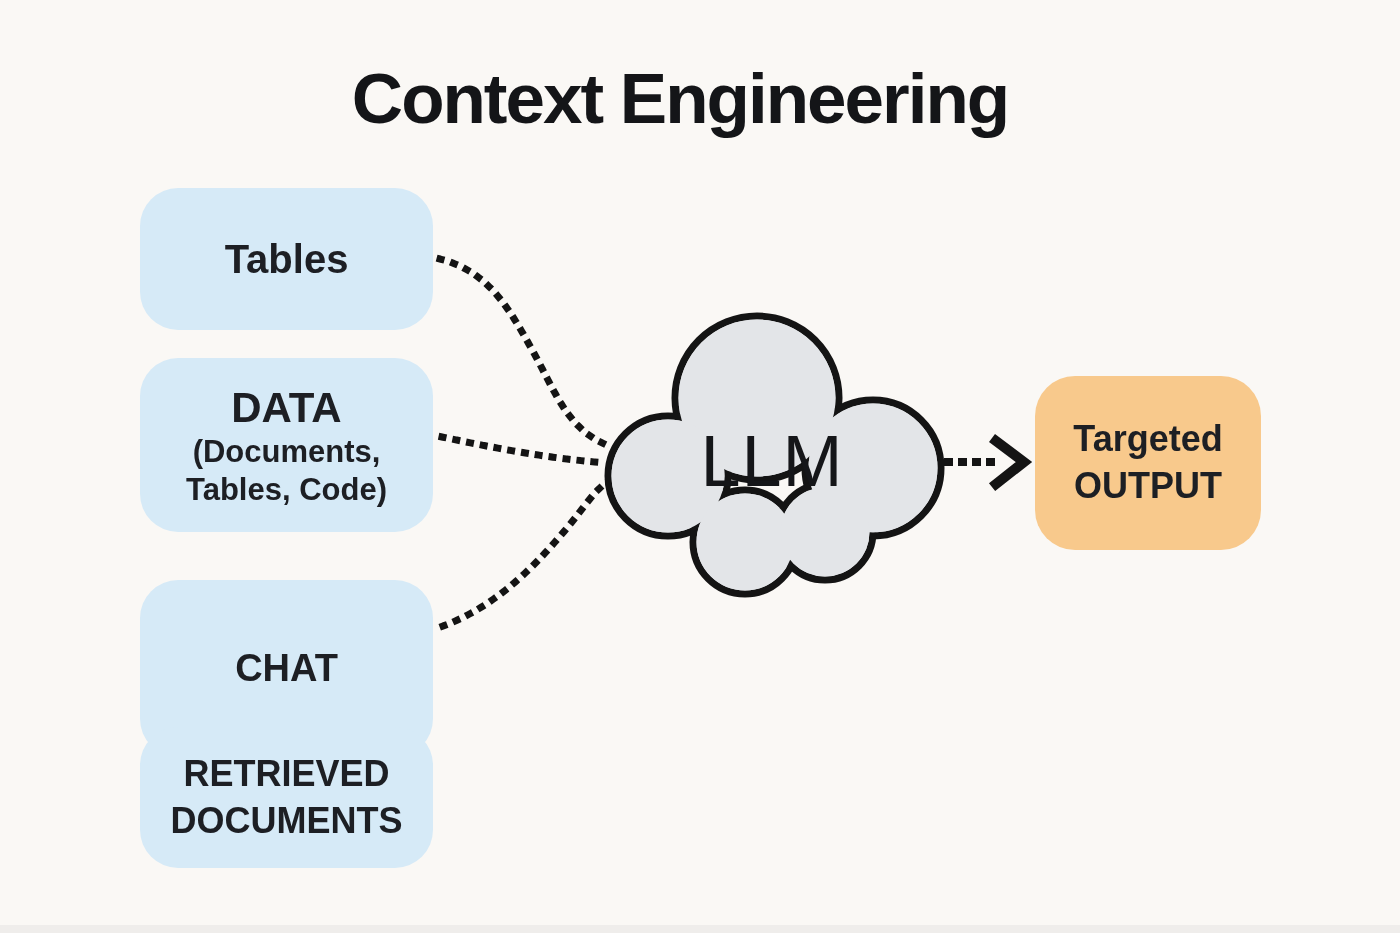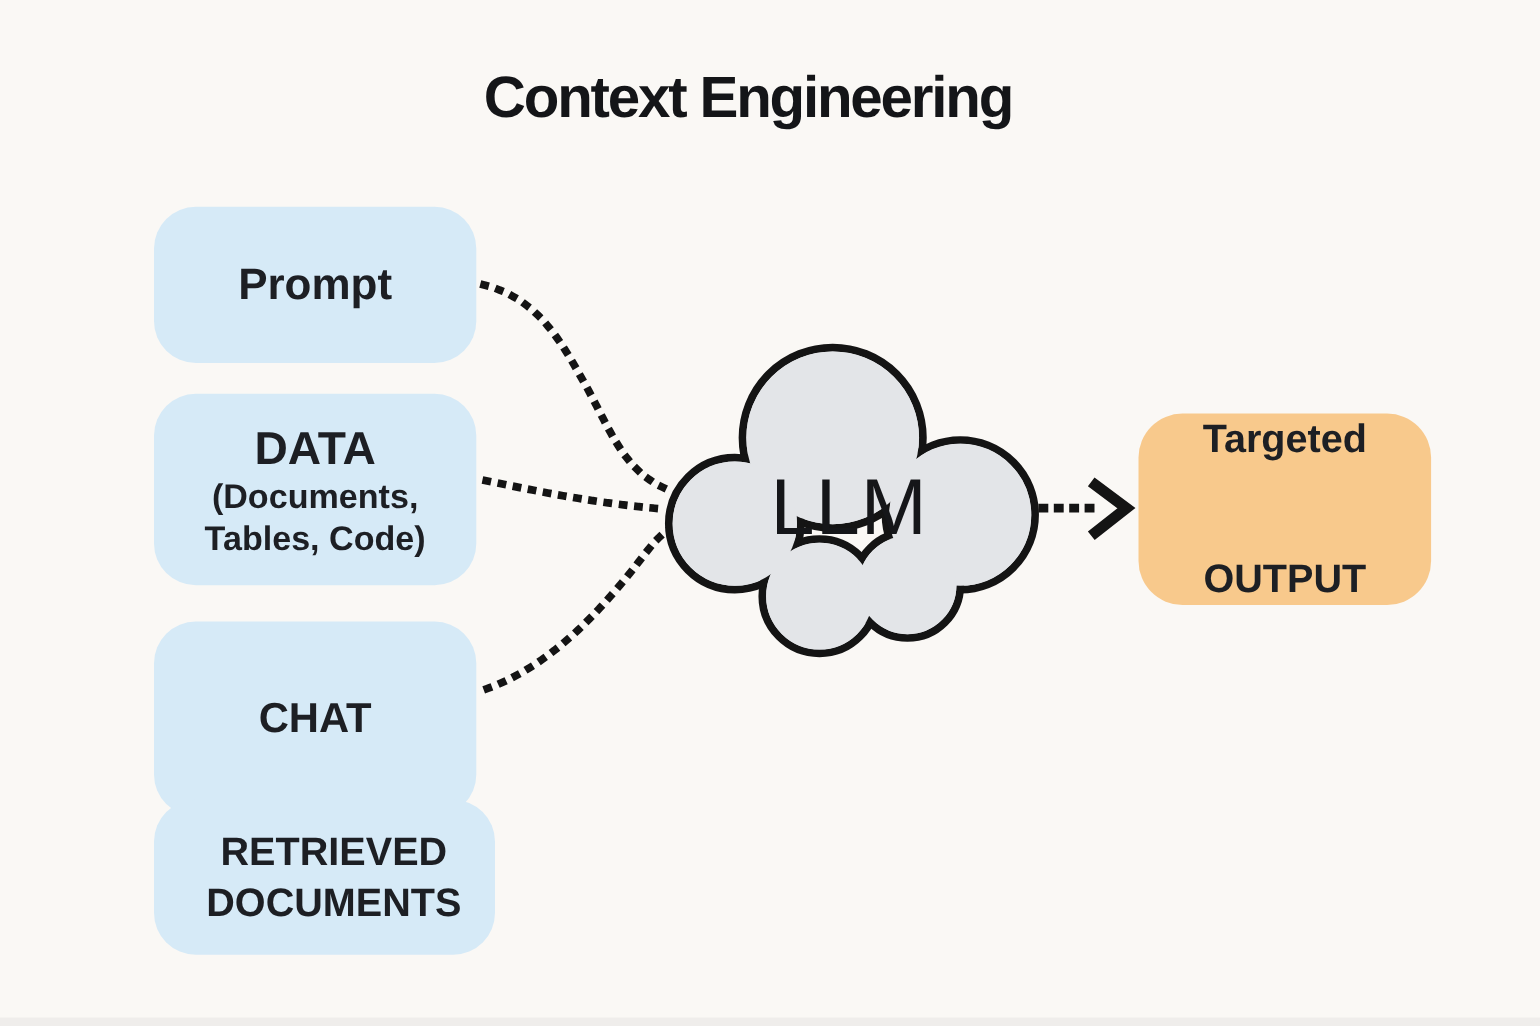--- a/index.html
+++ b/index.html
@@ -7,51 +7,51 @@
     width:1400px;height:933px;position:relative;overflow:hidden;
     background:#faf8f5;
     font-family:"Liberation Sans", sans-serif;
     color:#1b1c1f;
   }
   .layer{position:absolute;left:0;top:0;width:1400px;height:933px;}
   
   .title{
     position:absolute;left:0;top:58px;width:1360px;
     text-align:center;
-    font-size:53px;font-weight:700;letter-spacing:-2px;color:#141518;
+    font-size:71px;font-weight:700;letter-spacing:-2px;color:#141518;
   }
   
   .inbox{
     position:absolute;left:140px;width:293px;
     background:#d6eaf7;border-radius:38px;
     display:flex;flex-direction:column;align-items:center;justify-content:center;
     text-align:center;color:#1d1f24;
   }
   .inbox .ln{font-weight:700;line-height:1.22;}
   #box-prompt{top:188px;height:142px;}
   #box-prompt .ln1{font-size:40px;}
   #box-prompt .ln2{font-size:31px;letter-spacing:0.5px;}
   #box-data{top:358px;height:174px;}
   #box-data .ln1{font-size:42px;}
   #box-data .ln2,#box-data .ln3{font-size:31px;line-height:1.2;text-align:right;}
-  #box-chat{top:565px;height:177px;gap:24px;}
+  #box-chat{top:580px;height:177px;gap:24px;}
   #box-chat .ln1,#box-chat .ln2{font-size:38px;line-height:1.25;}
-  #box-retrieved{top:727px;height:141px;padding-left:17px;}
+  #box-retrieved{top:727px;height:141px;}
   #box-retrieved .ln1,#box-retrieved .ln2{font-size:36px;line-height:1.3;}
   
   .llm-label{
     position:absolute;left:672px;top:420px;width:200px;
     text-align:center;
     font-size:72px;font-weight:400;letter-spacing:1px;color:#151619;
   }
   
   .outbox{
-    position:absolute;left:1035px;top:376px;width:266px;height:174px;
+    position:absolute;left:1035px;top:376px;width:226px;height:174px;
     background:#f8c98c;border-radius:40px;
-    display:flex;flex-direction:column;align-items:center;justify-content:space-between;
+    display:flex;flex-direction:column;align-items:center;justify-content:center;
     text-align:center;color:#1d1f24;
   }
   .outbox .ln{font-size:36px;font-weight:700;line-height:1.3;}
   
   .bottom-strip{
     position:absolute;left:0;bottom:0;width:1400px;height:8px;
     background:#efedeb;
   }
 </style>
 </head>
@@ -78,21 +78,21 @@
     <circle cx="825" cy="532" r="44.5"></circle>
   </g>
 
   <path d="M 948 462 L 1002 462" fill="none" stroke="#141414" stroke-width="8" stroke-dasharray="1 13" stroke-linecap="square"></path>
   <path d="M 996 441 L 1024 462 L 996 484" fill="none" stroke="#141414" stroke-width="10" stroke-linecap="square" stroke-linejoin="miter"></path>
 </svg>
 
 <div class="title">Context Engineering</div>
 
 <div class="inbox" id="box-prompt">
-  <div class="ln ln1">Prompt</div>
+  <div class="ln ln1">Tables</div>
 </div>
 
 <div class="inbox" id="box-data">
   <div class="ln ln1">DATA</div>
   <div class="ln ln2">(Documents,</div>
   <div class="ln ln3">Tables, Code)</div>
 </div>
 
 <div class="inbox" id="box-chat">
   <div class="ln ln1">CHAT</div>

